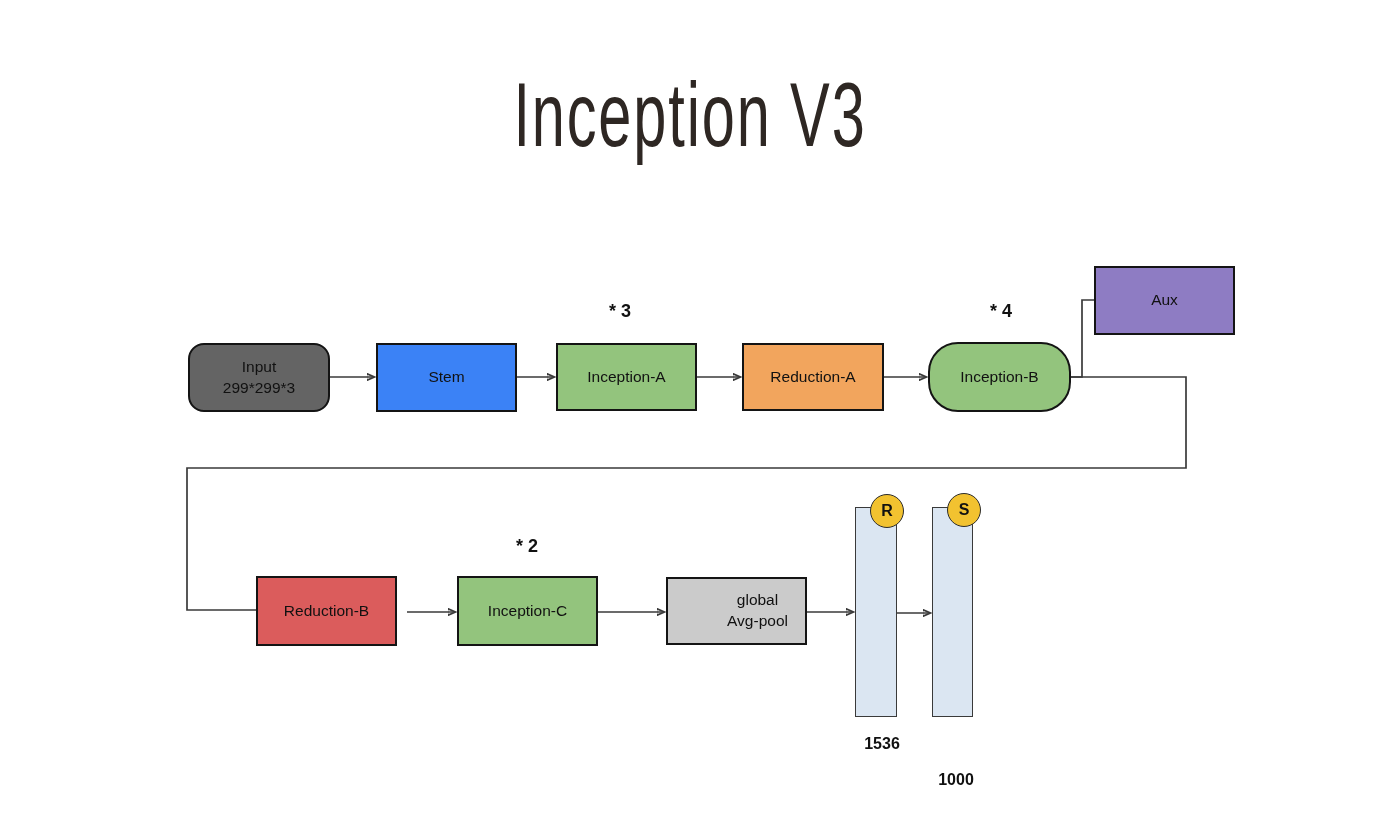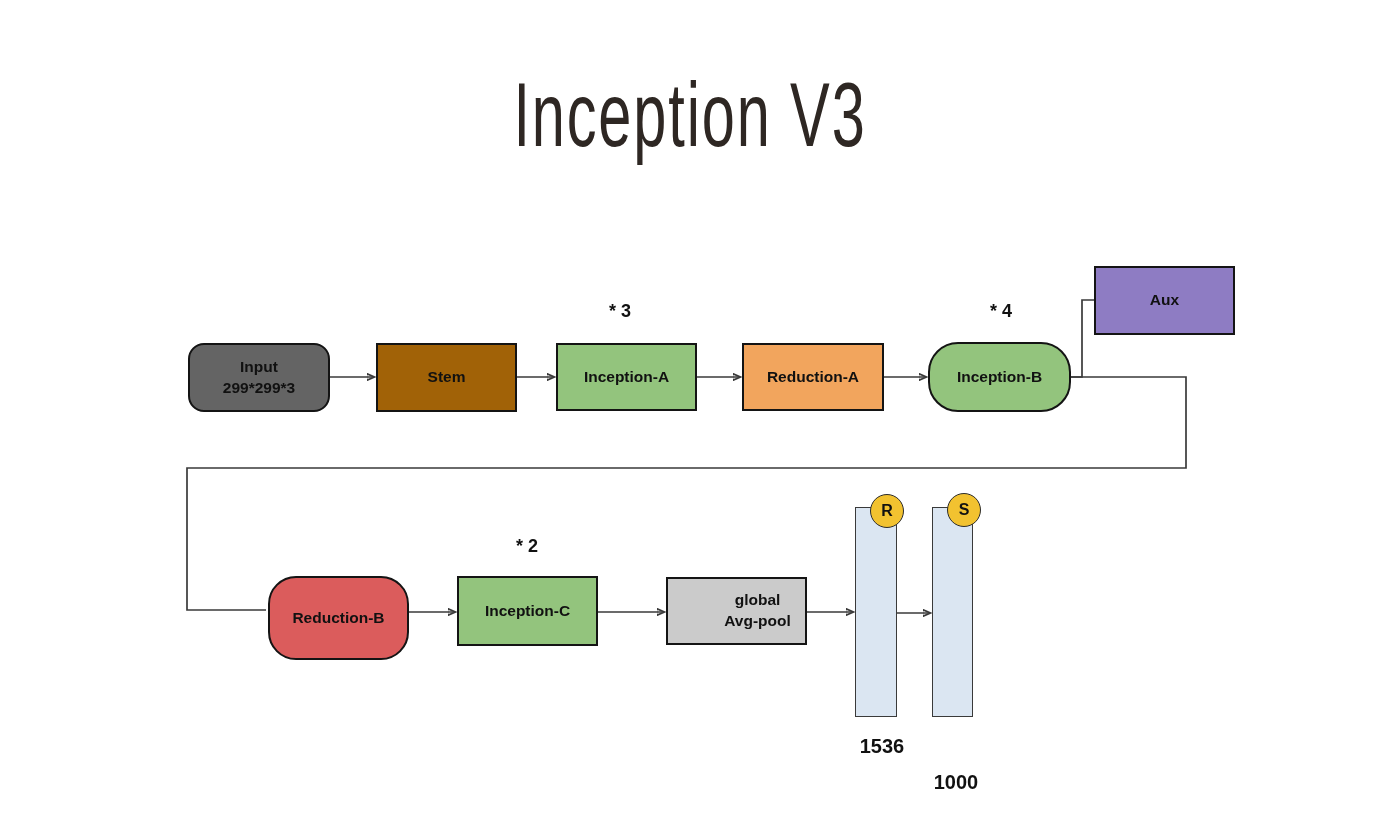--- a/index.html
+++ b/index.html
@@ -31,33 +31,33 @@
     white-space: nowrap;
   }
   .node {
     position: absolute;
     box-sizing: border-box;
     border: 2.5px solid #141414;
     display: flex;
     flex-direction: column;
     align-items: center;
     justify-content: center;
-    font-weight: bold;
+    font-weight: normal;
     font-size: 15.5px;
     color: #111111;
     line-height: 1.35;
     text-align: center;
   }
   .node-input        { left: 188px; top: 343px; width: 142px; height: 69px; background: #646464; border-radius: 16px; }
-  .node-stem         { left: 376px; top: 343px; width: 141px; height: 69px; background: #a16207; }
+  .node-stem         { left: 376px; top: 343px; width: 141px; height: 69px; background: #3b82f6; }
   .node-inception-a  { left: 556px; top: 343px; width: 141px; height: 68px; background: #93c47d; }
   .node-reduction-a  { left: 742px; top: 343px; width: 142px; height: 68px; background: #f2a55d; }
   .node-inception-b  { left: 928px; top: 342px; width: 143px; height: 70px; background: #93c47d; border-radius: 30px; }
   .node-aux          { left: 1094px; top: 266px; width: 141px; height: 69px; background: #8e7cc3; }
-  .node-reduction-b  { left: 268px; top: 576px; width: 141px; height: 84px; background: #db5c5c; border-radius: 28px; }
+  .node-reduction-b  { left: 256px; top: 576px; width: 141px; height: 70px; background: #db5c5c; }
   .node-inception-c  { left: 457px; top: 576px; width: 141px; height: 70px; background: #93c47d; text-align: right; }
   .node-avgpool      { left: 666px; top: 577px; width: 141px; height: 68px; background: #cbcbcb; padding-left: 42px; }
   .vector-bar {
     position: absolute;
     box-sizing: border-box;
     border: 1.6px solid #3a3a3a;
     background: #dbe6f2;
   }
   .bar-r { left: 855px; top: 507px; width: 42px; height: 210px; }
   .bar-s { left: 932px; top: 507px; width: 41px; height: 210px; }
@@ -85,21 +85,21 @@
     color: #111111;
     transform: translateX(-50%);
     white-space: nowrap;
   }
   .mult-a { left: 620px;  top: 301px; }
   .mult-b { left: 1001px; top: 301px; }
   .mult-c { left: 527px;  top: 536px; }
   .size-label {
     position: absolute;
     font-weight: bold;
-    font-size: 20px;
+    font-size: 16px;
     color: #111111;
     transform: translateX(-50%);
     white-space: nowrap;
   }
   .size-1536 { left: 882px; top: 735px; }
   .size-1000 { left: 956px; top: 735px; margin-top: 36px; }
   svg.wires {
     position: absolute;
     left: 0;
     top: 0;

